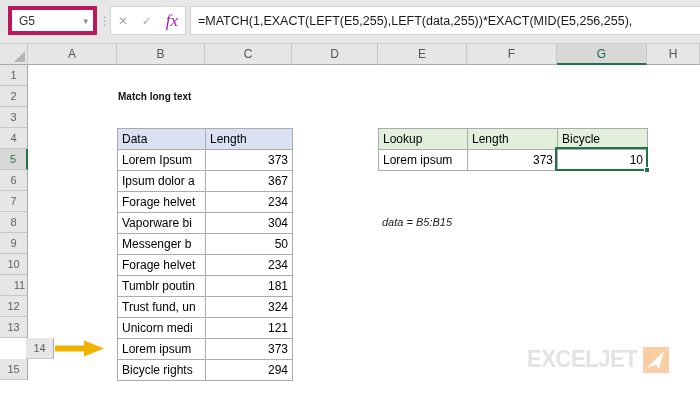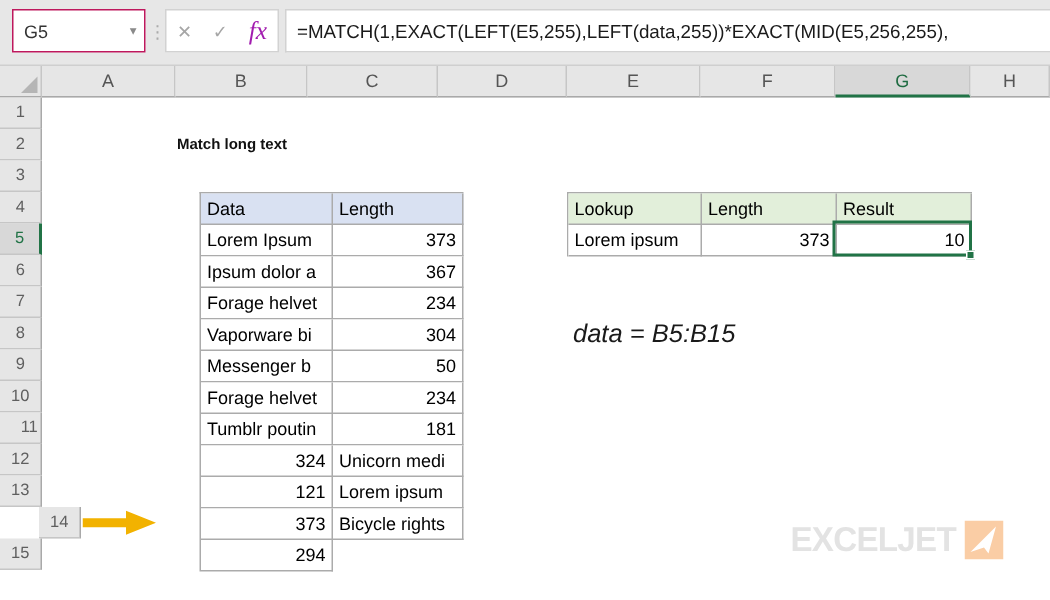--- a/index.html
+++ b/index.html
@@ -1,44 +1,44 @@
 <!DOCTYPE html>
 <html><head>
 <meta charset="utf-8">
 <style>
   * { margin:0; padding:0; box-sizing:border-box; }
   body { font-family:"Liberation Sans","DejaVu Sans",sans-serif; }
   .screen { position:relative; width:700px; height:400px; background:#fff; overflow:hidden; }
 
   
   .formula-strip { position:absolute; left:0; top:0; width:700px; height:44px; background:#E7E7E7; border-bottom:1px solid #CFCFCF; }
-  .name-box { position:absolute; left:8px; top:6px; width:89px; height:29px; background:#fff; border:1px solid #be185d; display:flex; align-items:center; font-size:12px; color:#333; }
+  .name-box { position:absolute; left:8px; top:6px; width:89px; height:29px; background:#fff; border:4px solid #be185d; display:flex; align-items:center; font-size:12px; color:#333; }
   .name-box .ref { padding-left:7px; flex:1; }
   .name-box .dd { color:#8a8a8a; font-size:9px; padding-right:5px; }
   .dots-sep { position:absolute; left:99px; top:6px; height:29px; display:flex; align-items:center; color:#ABABAB; font-size:12px; }
   .fn-box { position:absolute; left:110px; top:6px; width:76px; height:29px; background:#fff; border:1px solid #D2D2D2; display:flex; align-items:center; justify-content:space-around; }
   .fn-box .g { color:#A6A6A6; font-size:12px; }
   .fn-box .fx { color:#a21caf; font-size:17px; font-family:"Liberation Serif","DejaVu Serif",serif; font-style:italic; }
   .formula-input { position:absolute; left:190px; top:6px; width:512px; height:29px; background:#fff; border:1px solid #D2D2D2; border-right:none; display:flex; align-items:center; font-size:12.5px; color:#1a1a1a; padding-left:7px; white-space:nowrap; overflow:hidden; }
 
   
   .col-header-row { position:absolute; left:0; top:44px; width:700px; height:21px; background:#E6E6E6; }
   .corner-cell { position:absolute; left:0; top:0; width:28px; height:21px; border-right:1px solid #C6C6C6; border-bottom:1px solid #A9A9A9; background:#E6E6E6; }
   .corner-tri { position:absolute; right:2px; bottom:2px; width:0; height:0; border-style:solid; border-width:0 0 11px 11px; border-color:transparent transparent #B5B5B5 transparent; }
   .col-h { position:absolute; top:0; height:21px; background:#E6E6E6; border-right:1px solid #C6C6C6; border-bottom:1px solid #A9A9A9; color:#555; font-size:12px; display:flex; align-items:center; justify-content:center; }
   .col-h.sel { background:#D8D8D8; color:#1E6B41; border-bottom:2px solid #217346; }
   .row-h { position:absolute; left:0; width:28px; height:21px; background:#E6E6E6; border-right:1px solid #A9A9A9; border-bottom:1px solid #C6C6C6; color:#5f5f5f; font-size:11px; display:flex; align-items:center; justify-content:center; }
   .row-h.sel { background:#D8D8D8; color:#217346; border-right:2px solid #217346; }
 
   
   .sheet-title { position:absolute; left:118px; top:86px; height:21px; line-height:21px; font-size:10px; font-weight:bold; color:#111; }
-  .annotation { position:absolute; left:382px; top:212px; height:21px; line-height:21px; font-size:17px; font-style:italic; color:#1a1a1a; }
+  .annotation { position:absolute; left:382px; top:212px; height:21px; line-height:21px; font-size:11px; font-style:italic; color:#1a1a1a; }
 
   .xl-table { position:absolute; display:grid; border-left:1px solid #ABABAB; border-top:1px solid #ABABAB; grid-auto-rows:21px; }
-  #data-table { left:133px; top:128px; grid-template-columns:88px 87px; }
+  #data-table { left:117px; top:128px; grid-template-columns:88px 87px; }
   #lookup-table { left:378px; top:128px; grid-template-columns:89px 90px 90px; }
   .cell { border-right:1px solid #ABABAB; border-bottom:1px solid #ABABAB; font-size:12px; color:#000; line-height:20px; white-space:nowrap; overflow:hidden; padding:0 4px; background:#fff; }
   .cell.num { text-align:right; }
   .cell.th-blue { background:#D9E1F2; }
   .cell.th-green { background:#E2EFDA; }
 
   .sel-overlay { position:absolute; left:555px; top:147px; width:93px; height:24px; border:2px solid #217346; pointer-events:none; }
   .fill-handle { position:absolute; right:-4px; bottom:-4px; width:6px; height:6px; background:#217346; border:1px solid #fff; }
 
   .arrow-note { position:absolute; left:55px; top:340px; }
@@ -112,32 +112,33 @@
       <div class="cell">Forage helvet</div>
       <div class="cell num">234</div>
       <div class="cell">Vaporware bi</div>
       <div class="cell num">304</div>
       <div class="cell">Messenger b</div>
       <div class="cell num">50</div>
       <div class="cell">Forage helvet</div>
       <div class="cell num">234</div>
       <div class="cell">Tumblr poutin</div>
       <div class="cell num">181</div>
+      <div class="cell">Trust fund, un</div>
       <div class="cell num">324</div>
       <div class="cell">Unicorn medi</div>
       <div class="cell num">121</div>
       <div class="cell">Lorem ipsum</div>
       <div class="cell num">373</div>
       <div class="cell">Bicycle rights</div>
       <div class="cell num">294</div>
     </div>
   <div id="lookup-table" class="xl-table">
       <div class="cell th-green">Lookup</div>
       <div class="cell th-green">Length</div>
-      <div class="cell th-green">Result</div>
+      <div class="cell th-green">Bicycle</div>
       <div class="cell">Lorem ipsum</div>
       <div class="cell num">373</div>
       <div class="cell num">10</div>
     </div>
 
   <div class="annotation">data = B5:B15</div>
 
   <div class="sel-overlay">
     <div class="fill-handle"></div>
   </div>

